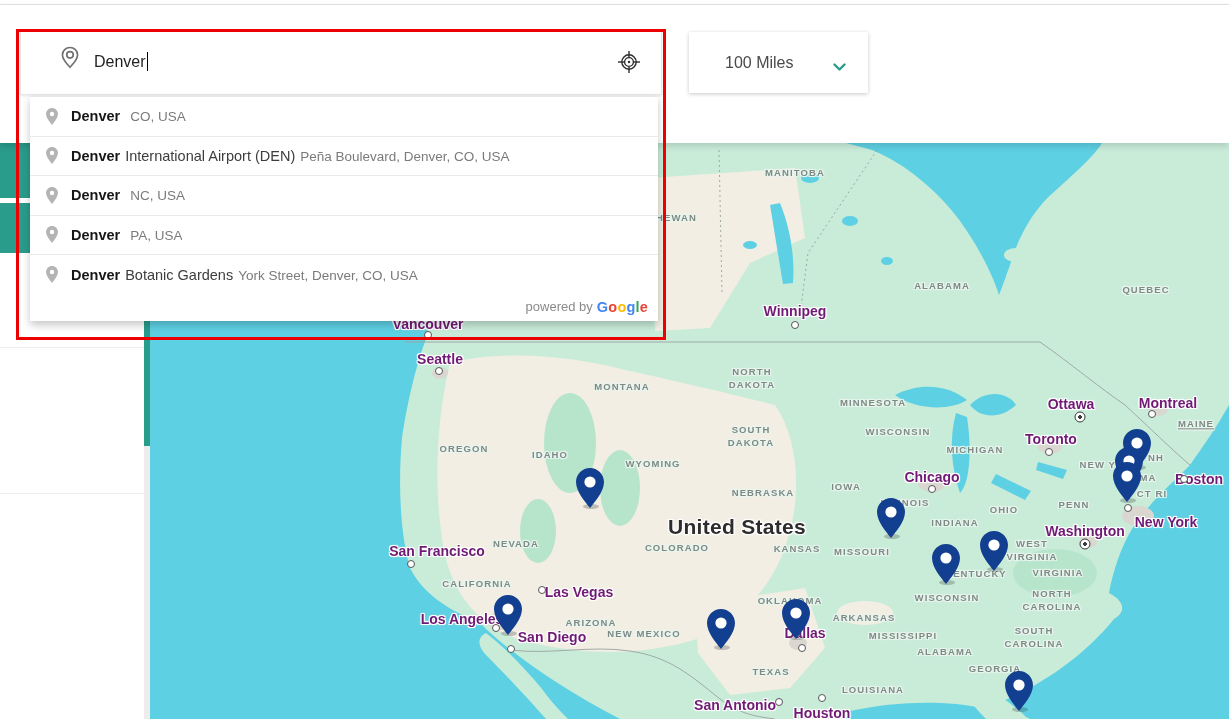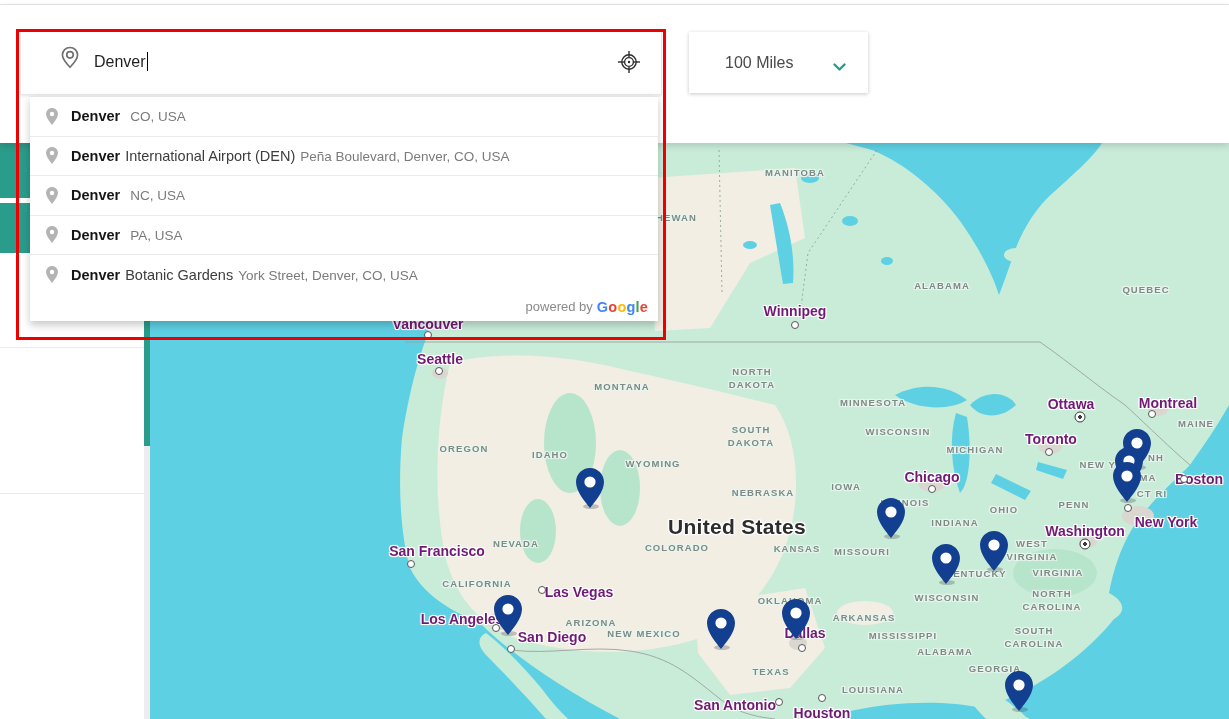--- a/index.html
+++ b/index.html
@@ -137,21 +137,21 @@
     <path class="bs" d="M890,199 C920,220 950,245 975,262 C1000,285 1020,305 1040,322"></path>
     <path class="bs" d="M361,507 C400,512 440,502 480,508 C520,514 540,532 570,556 C590,572 610,574 625,576"></path>
   </svg>
 </div>
 
 <div class="abs" id="map-labels">
     <div class="region-label" style="left: 795px; top: 173px;">MANITOBA</div>
     <div class="region-label" style="left: 650px; top: 218px;">SASKATCHEWAN</div>
     <div class="region-label" style="left: 942px; top: 286px;">ALABAMA</div>
     <div class="region-label" style="left: 1146px; top: 290px;">QUEBEC</div>
-    <div class="region-label" style="left: 1196px; top: 424px;">MAINE</div>
+    <div class="region-label" style="left: 1196px; top: 424px; text-decoration: underline;">MAINE</div>
     <div class="region-label" style="left: 622px; top: 387px;">MONTANA</div>
     <div class="region-label" style="left: 752px; top: 378px;">NORTH
 DAKOTA</div>
     <div class="region-label" style="left: 873px; top: 403px;">MINNESOTA</div>
     <div class="region-label" style="left: 898px; top: 432px;">WISCONSIN</div>
     <div class="region-label" style="left: 975px; top: 450px;">MICHIGAN</div>
     <div class="region-label" style="left: 751px; top: 436px;">SOUTH
 DAKOTA</div>
     <div class="region-label" style="left: 464px; top: 449px;">OREGON</div>
     <div class="region-label" style="left: 550px; top: 455px;">IDAHO</div>

